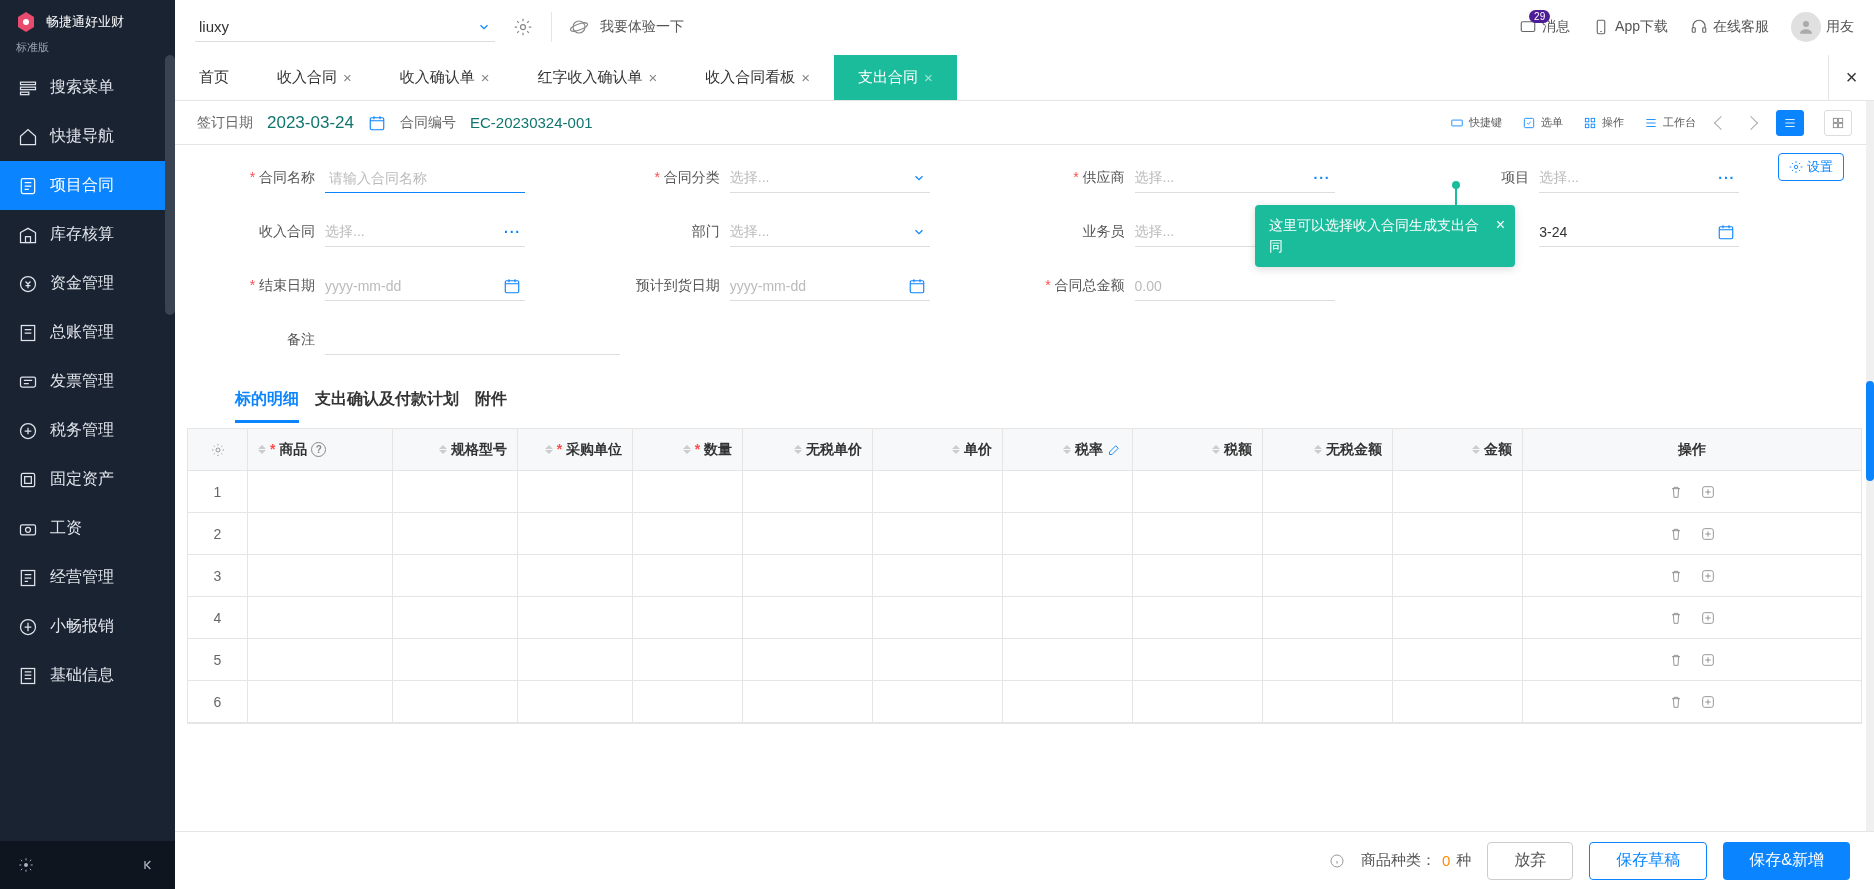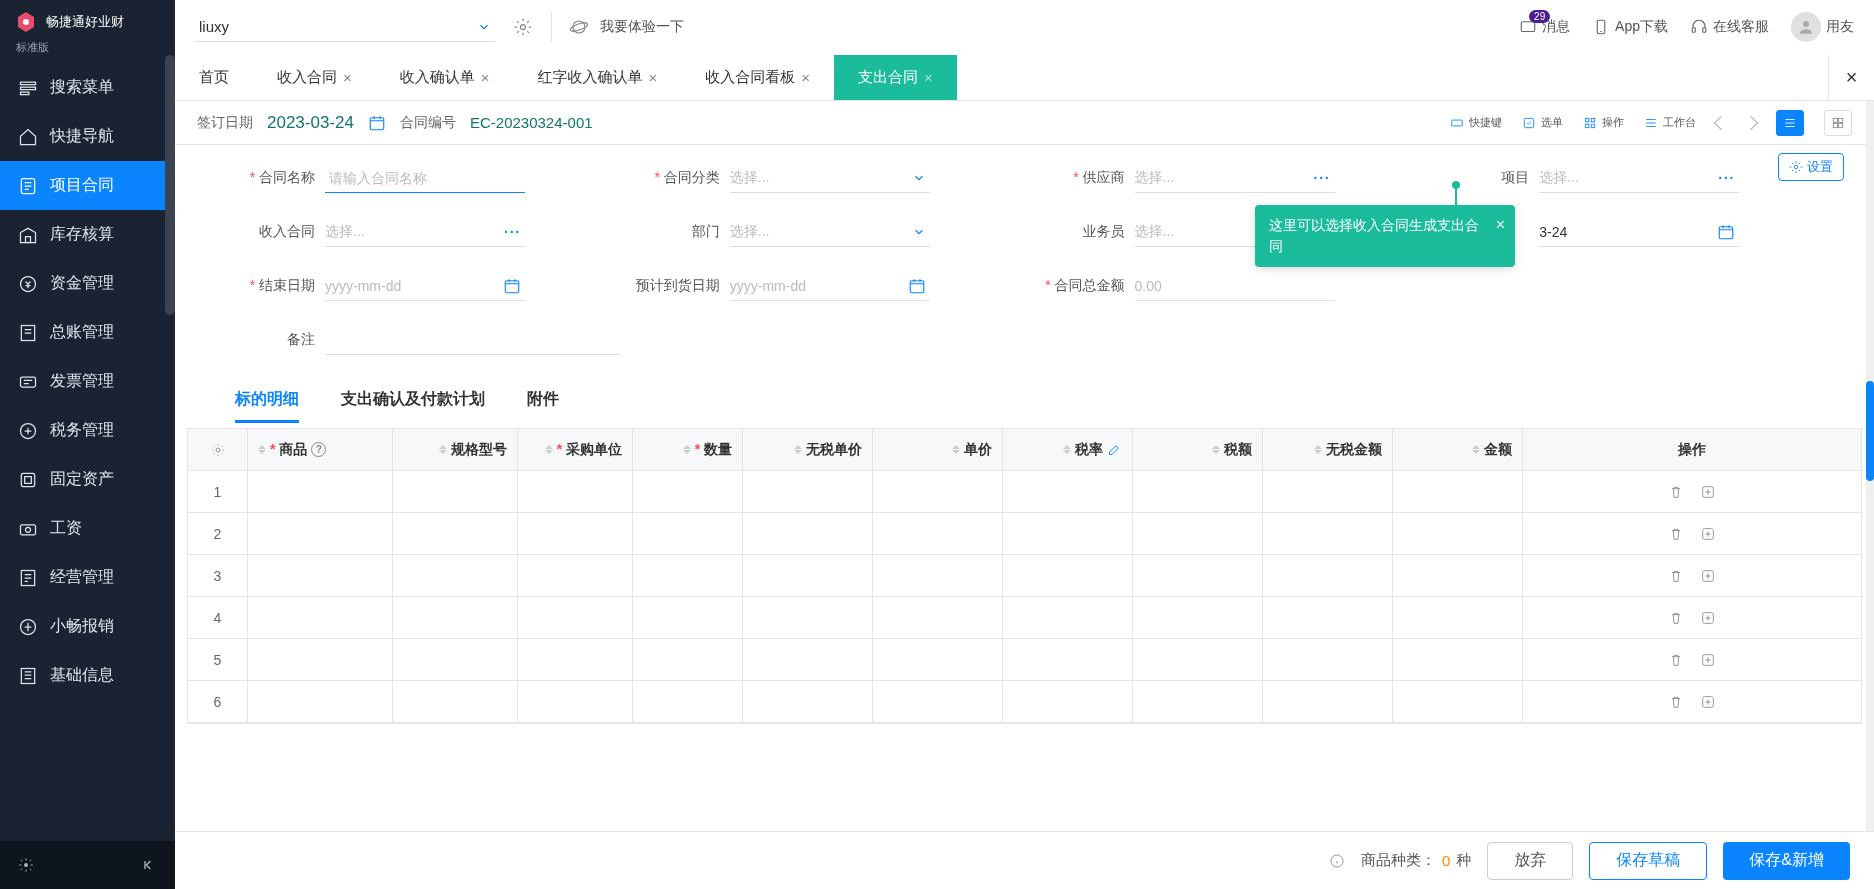--- a/index.html
+++ b/index.html
@@ -70,21 +70,21 @@
 .fsel { flex: 1; max-width: 200px; display: flex; align-items: center; border-bottom: 1px solid #ddd; height: 30px; color: #bbb; font-size: 14px; cursor: pointer; justify-content: space-between; padding-right: 4px; }
 .fsel .chev { stroke: #0a84ff; }
 .dots { color: #0a84ff; font-weight: bold; letter-spacing: 1px; }
 .settings-chip { position: absolute; right: 30px; top: 8px; border: 1px solid #0a84ff; color: #0a84ff; padding: 4px 10px; border-radius: 4px; font-size: 13px; display: flex; align-items: center; gap: 4px; cursor: pointer; }
 .hint { position: absolute; top: 60px; left: 1080px; background: #1abc9c; color: #fff; padding: 10px 34px 10px 14px; border-radius: 4px; font-size: 14px; line-height: 1.5; max-width: 260px; box-shadow: 0 2px 8px rgba(0,0,0,.15); }
 .hint::before { content: ""; position: absolute; top: -18px; left: 200px; width: 2px; height: 18px; background: #1abc9c; }
 .hint::after { content: ""; position: absolute; top: -24px; left: 197px; width: 8px; height: 8px; border-radius: 50%; background: #1abc9c; }
 .hint-x { position: absolute; top: 8px; right: 10px; cursor: pointer; font-size: 16px; }
 
 
-.dtabs { display: flex; gap: 42px; padding: 0 20px; border-bottom: 1px solid transparent; }
+.dtabs { display: flex; gap: 16px; padding: 0 20px; border-bottom: 1px solid transparent; }
 .dtab { padding: 10px 0; font-size: 16px; font-weight: 600; color: #333; cursor: pointer; border-bottom: 3px solid transparent; }
 .dtab.active { color: #0a84ff; border-bottom-color: #0a84ff; }
 
 
 .table { border: 1px solid #e5e5e5; margin: 4px 12px 0; }
 .thead { display: flex; background: #f7f8fa; height: 42px; border-bottom: 1px solid #e5e5e5; }
 .th { display: flex; align-items: center; justify-content: flex-end; gap: 4px; padding: 0 10px; border-right: 1px solid #e5e5e5; font-size: 14px; color: #333; font-weight: 600; }
 .th .sort { display: flex; flex-direction: column; gap: 1px; }
 .th .sort span { width: 0; height: 0; border-left: 4px solid transparent; border-right: 4px solid transparent; }
 .th .sort .up { border-bottom: 4px solid #ccc; }

